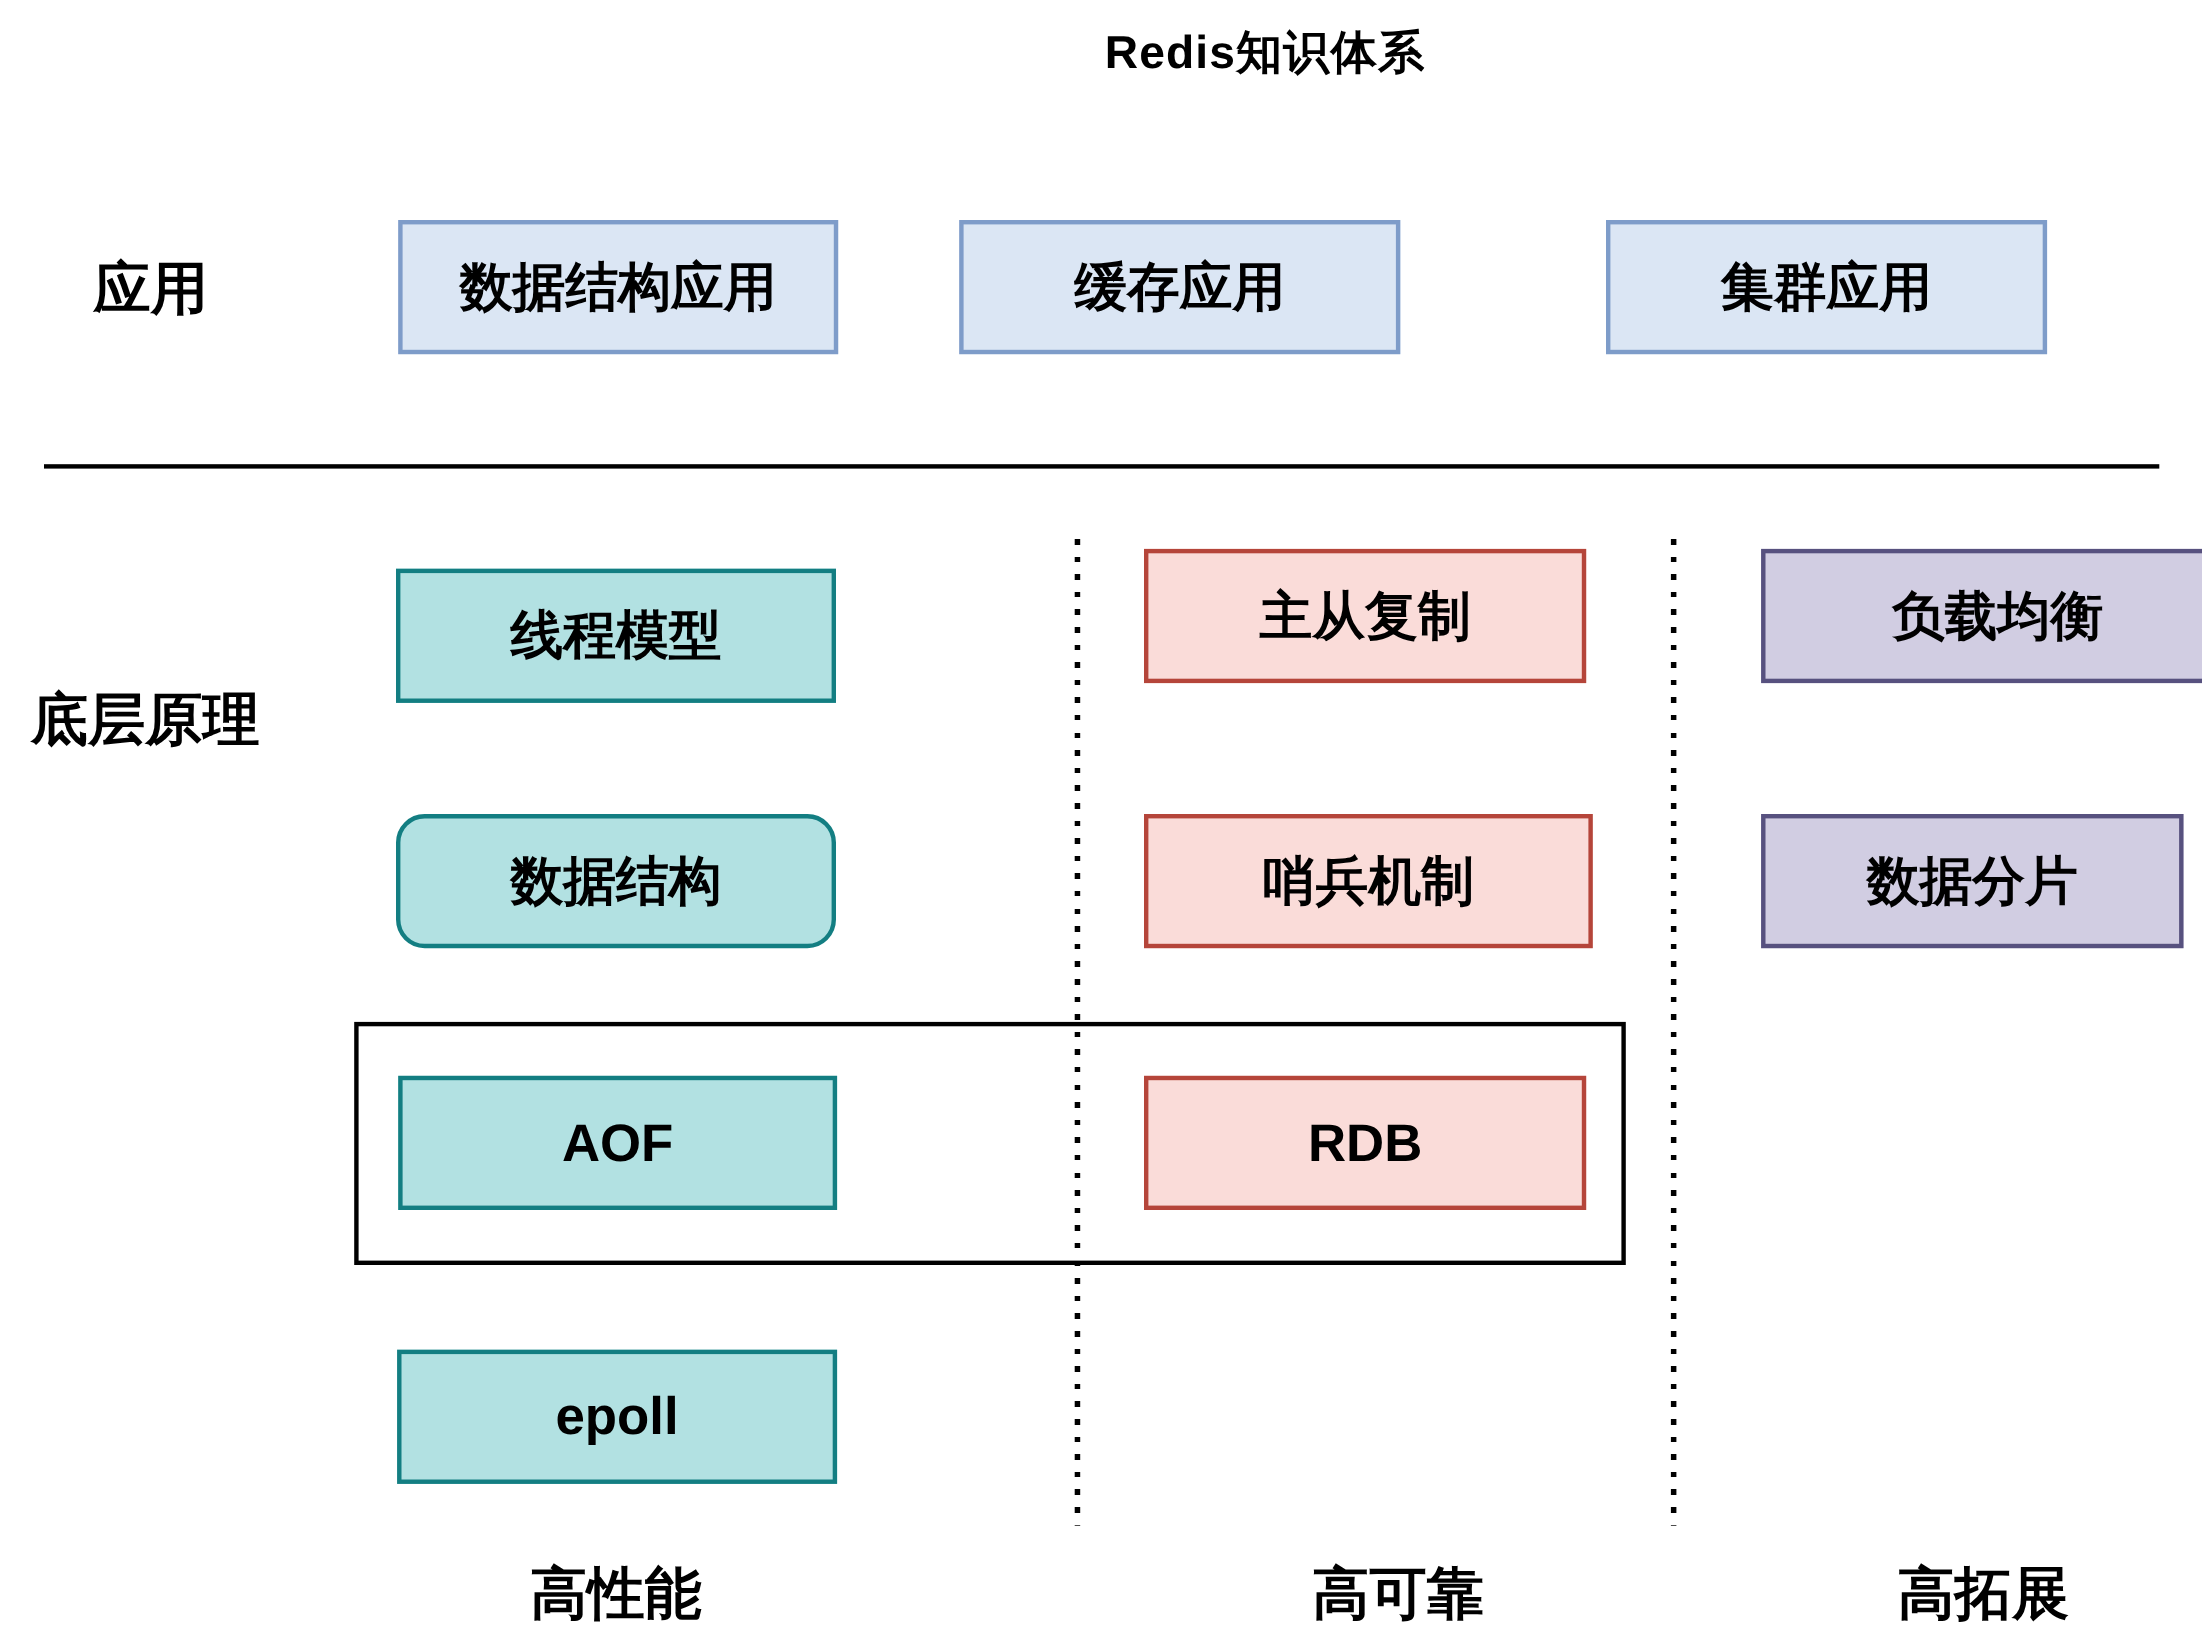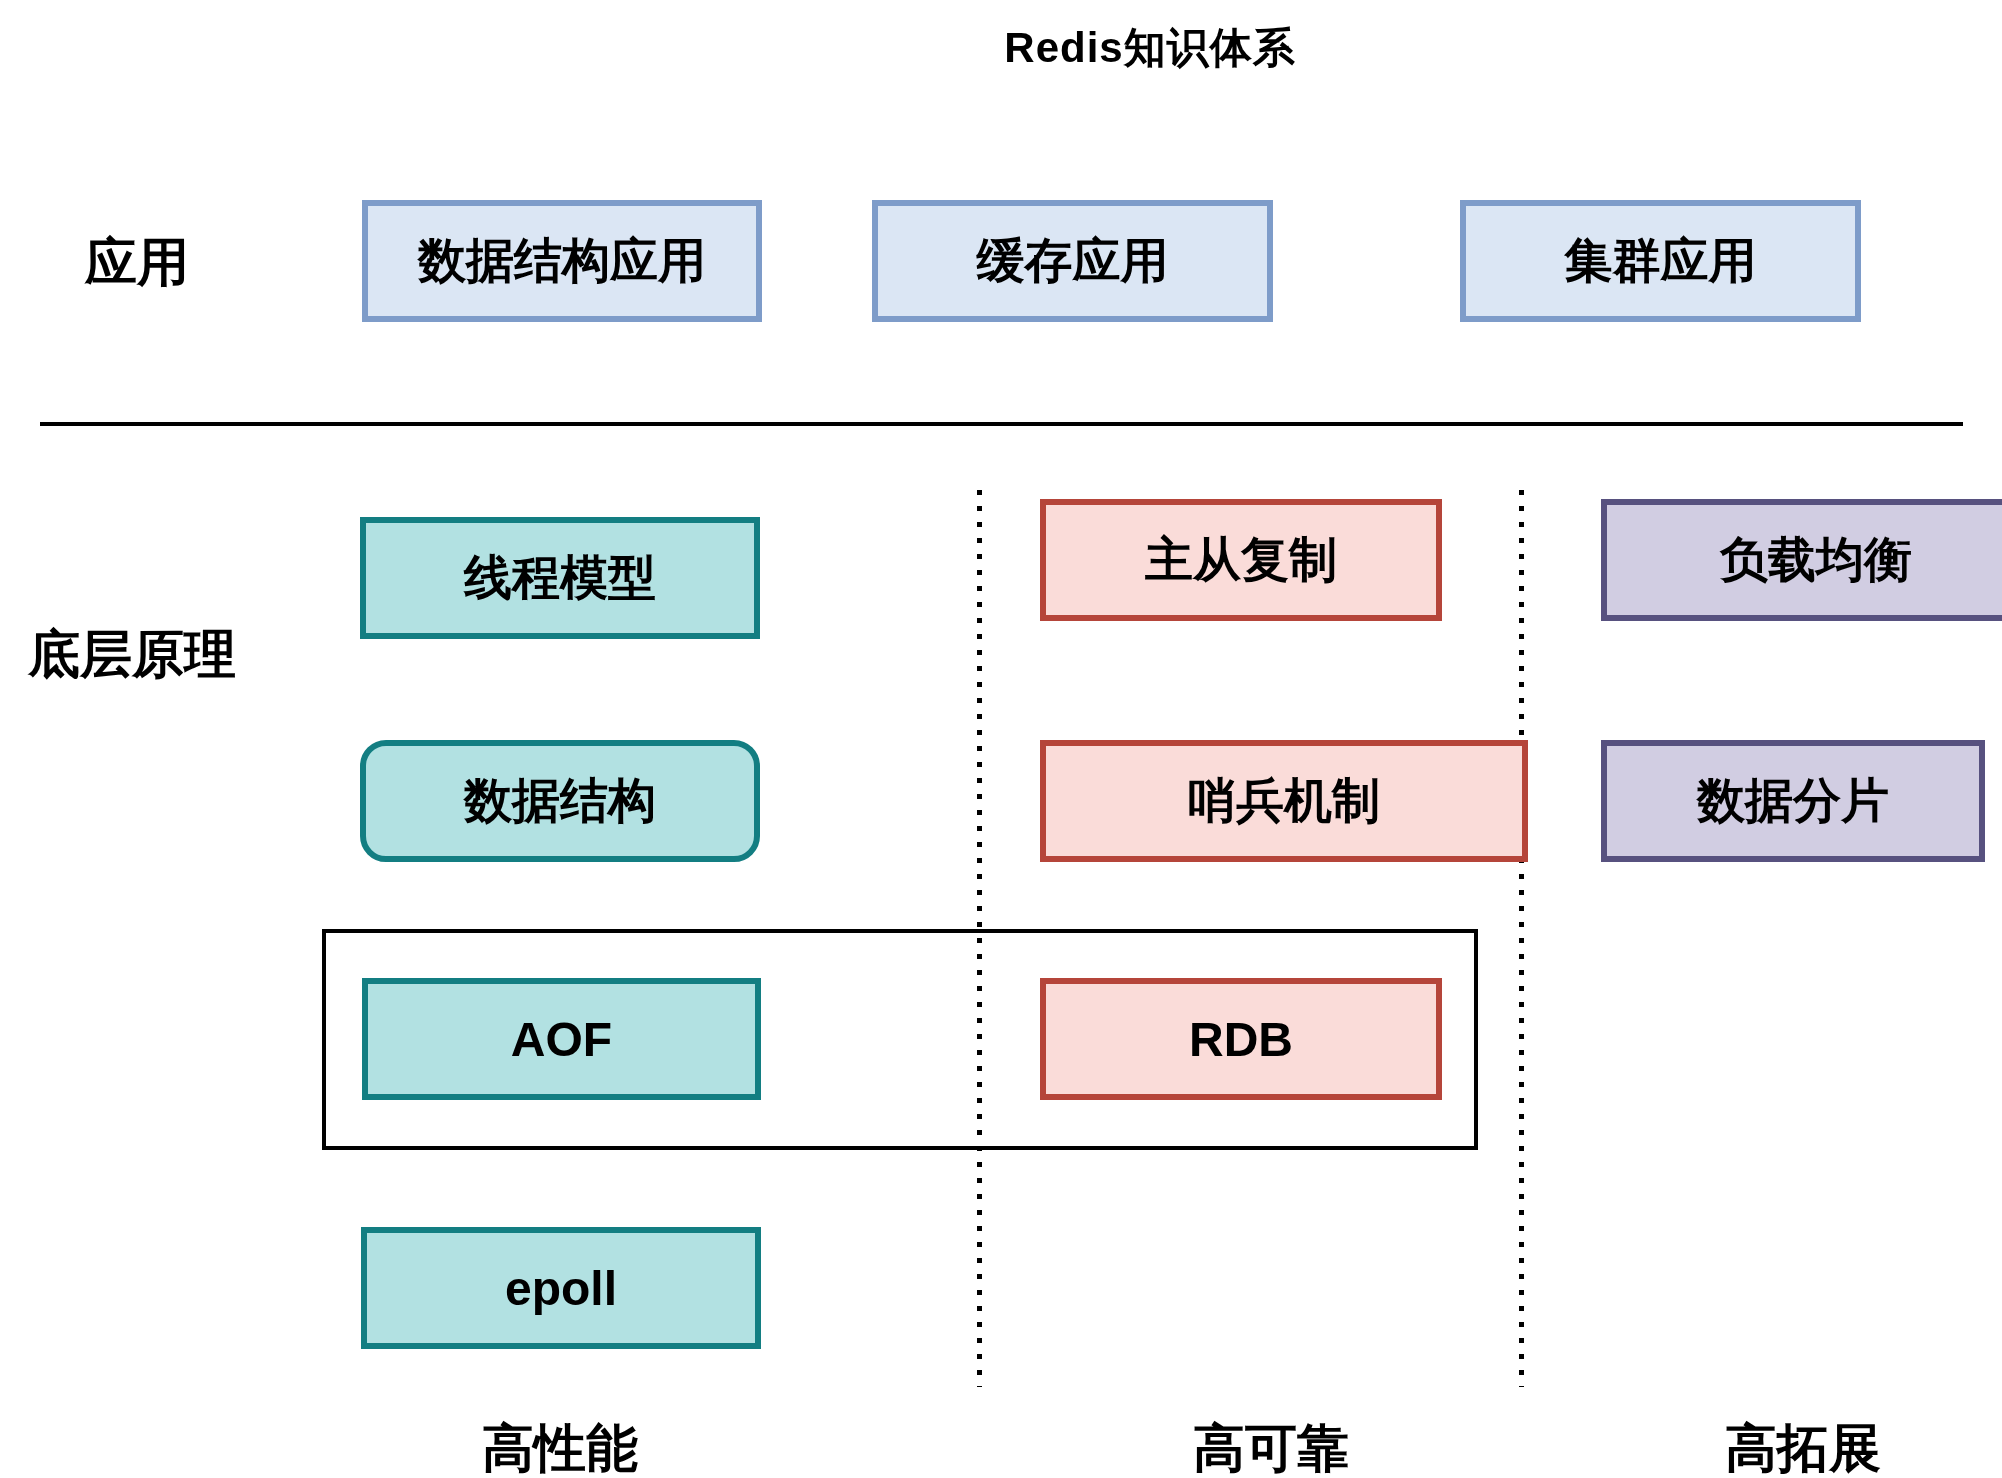--- a/index.html
+++ b/index.html
@@ -16,21 +16,21 @@
     font-size:42px;font-weight:bold;text-align:center;
     letter-spacing:1px;
   }
   .row-label{
     font-size:52px;font-weight:bold;white-space:nowrap;
   }
   .node{
     height:122px;
     display:flex;align-items:center;justify-content:center;
     font-size:48px;font-weight:bold;text-align:center;
-    border:6px solid #b91c1c;
+    border:4px solid #b91c1c;
   }
   .node-app{background:var(--app-fill,#dbe6f4);border-color:var(--app-border,#7e9cc9);}
   .node-perf{background:var(--performance-fill,#b2e1e2);border-color:var(--performance-border,#137e82);}
   .node-rel{background:var(--reliability-fill,#fadcd9);border-color:var(--reliability-border,#b5453a);}
   .node-scale{background:var(--scalability-fill,#d1cde2);border-color:var(--scalability-border,#57517f);}
   .hline{
     top:422px;left:40px;width:1923px;height:4px;background:#000;
   }
   .vdots{
     top:490px;width:5px;height:897px;
@@ -62,21 +62,21 @@
 
 <div class="abs vdots" style="left:977px;"></div>
 <div class="abs vdots" style="left:1519px;"></div>
 
 <div class="abs node node-perf" style="left:360px;top:499px;width:400px;margin-top:18px;">线程模型</div>
 <div class="abs node node-perf" style="left:360px;top:740px;width:400px;border-radius:26px;">数据结构</div>
 <div class="abs node node-perf" style="left:362px;top:978px;width:399px;">AOF</div>
 <div class="abs node node-perf" style="left:361px;top:1227px;width:400px;">epoll</div>
 
 <div class="abs node node-rel" style="left:1040px;top:499px;width:402px;">主从复制</div>
-<div class="abs node node-rel" style="left:1040px;top:740px;width:488px;">哨兵机制</div>
+<div class="abs node node-rel" style="left:1040px;top:740px;width:408px;">哨兵机制</div>
 <div class="abs node node-rel" style="left:1040px;top:978px;width:402px;">RDB</div>
 
 <div class="abs node node-scale" style="left:1601px;top:499px;width:430px;">负载均衡</div>
 <div class="abs node node-scale" style="left:1601px;top:740px;width:384px;">数据分片</div>
 
 <div class="abs group-outline"></div>
 
 <div class="abs footer-label" style="left:360px;">高性能</div>
 <div class="abs footer-label" style="left:1071px;">高可靠</div>
 <div class="abs footer-label" style="left:1603px;">高拓展</div>

